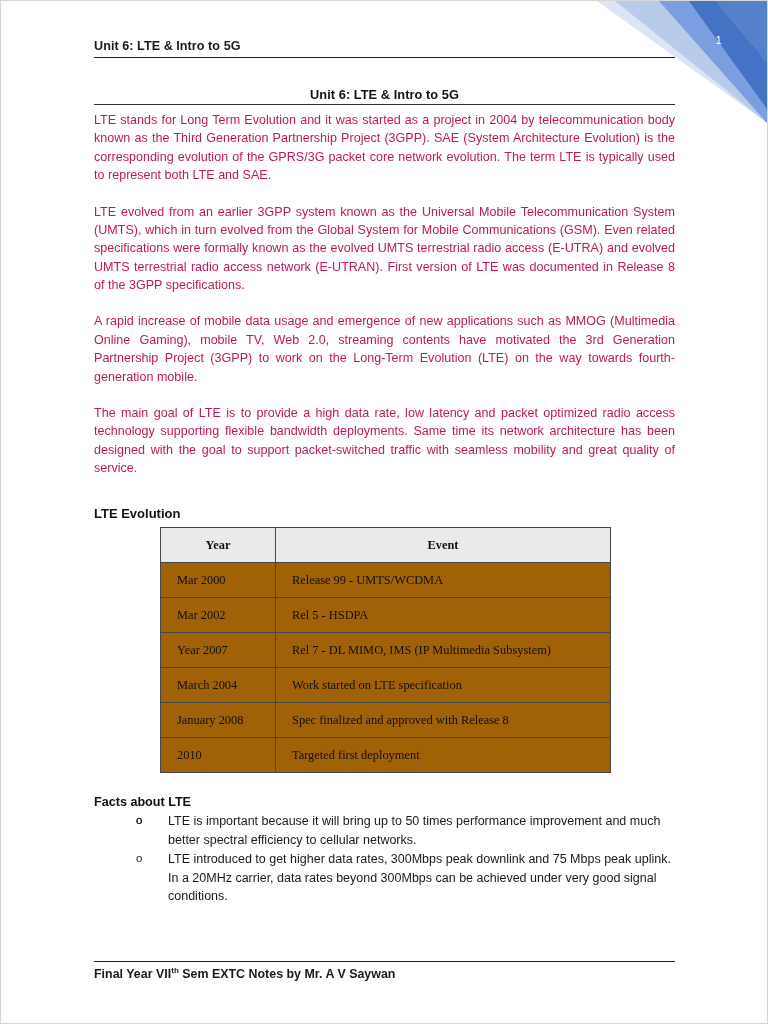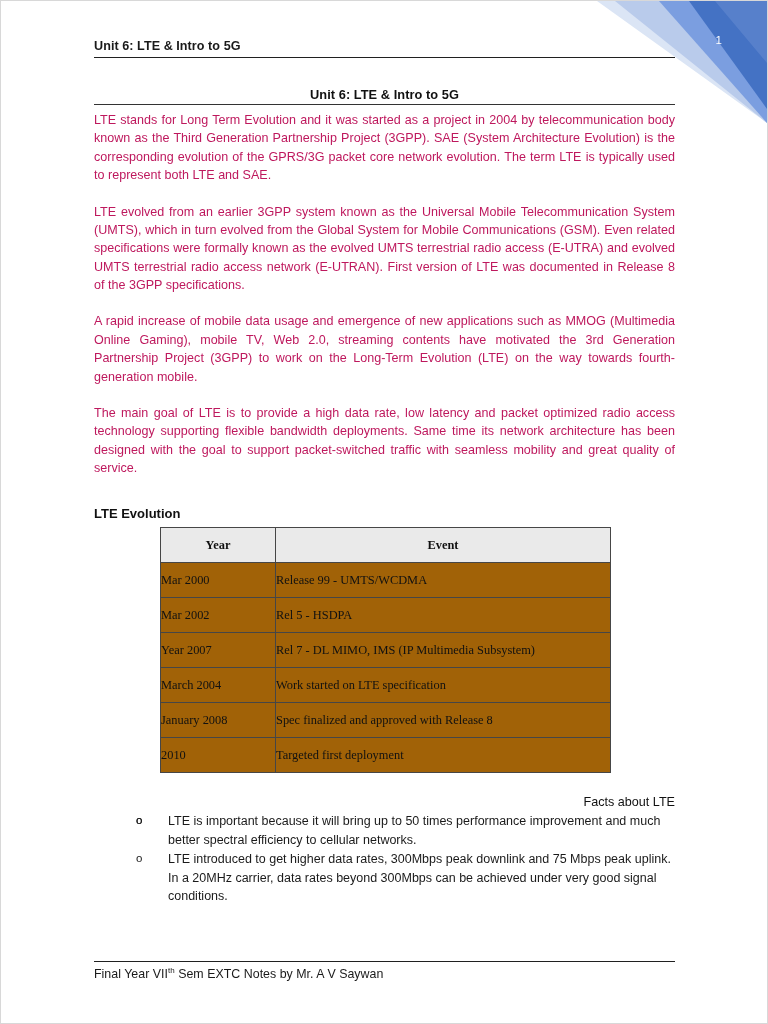--- a/index.html
+++ b/index.html
@@ -110,39 +110,38 @@
     border-collapse: collapse;
     width: 450px;
     font-family: "Liberation Serif", serif;
     table-layout: fixed;
   }
   table.evo th, table.evo td {
     border: 1.2px solid #464646;
     font-size: 12.4px;
     color: #111;
     height: 30px;
-    padding: 2px 0;
+    padding: 2px 16px;
     vertical-align: middle;
   }
   table.evo th {
     background: #eaeaea;
     font-weight: bold;
     text-align: center;
   }
   table.evo td { background: #a16207; font-family: Liberation Serif, serif; }
   table.evo col.c-year { width: 115px; }
   table.evo col.c-event { width: 335px; }
 
   
   h3.facts-head {
     margin: 22px 0 3px 0;
     font-size: 12.6px;
-    font-weight: normal;
-    color: #111;
-    text-align: right;
+    font-weight: bold;
+    color: #111;
   }
   ul.facts {
     list-style: none;
     margin: 0;
     padding: 0 0 0 39px;
   }
   ul.facts li {
     position: relative;
     padding-left: 35px;
     margin-bottom: 1px;
@@ -167,21 +166,21 @@
     width: 581px;
   }
   .doc-footer .rule-foot {
     border-bottom: 1.3px solid #202020;
     width: 100%;
     margin-bottom: 5px;
   }
   .doc-footer .ftext {
     font-size: 12.4px;
     color: #1a1a1a;
-    font-weight: 400;
+    font-weight: 700;
     letter-spacing: .02px;
   }
   .doc-footer .ftext sup {
     font-size: 8px;
     vertical-align: super;
     line-height: 0;
   }
 </style>
 </head>
 <body>

